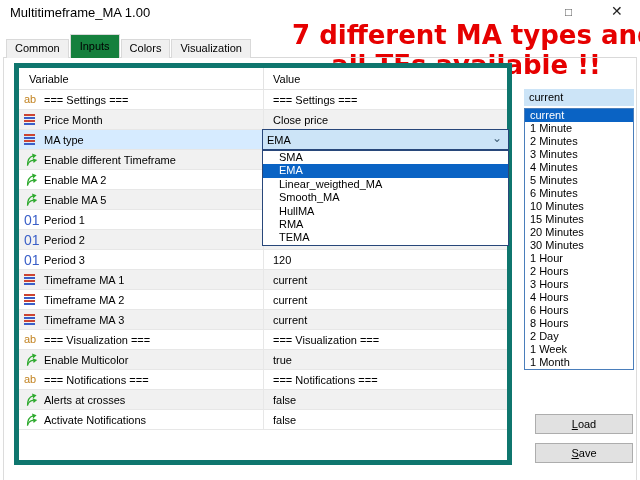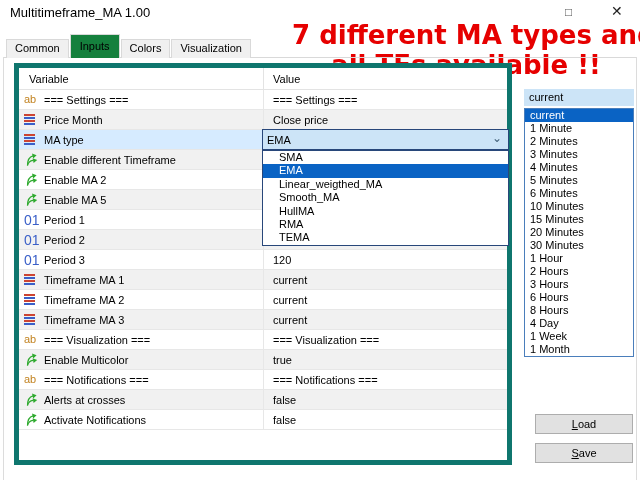--- a/index.html
+++ b/index.html
@@ -277,21 +277,22 @@
     <div class="tf-item">4 Minutes</div>
     <div class="tf-item">5 Minutes</div>
     <div class="tf-item">6 Minutes</div>
     <div class="tf-item">10 Minutes</div>
     <div class="tf-item">15 Minutes</div>
     <div class="tf-item">20 Minutes</div>
     <div class="tf-item">30 Minutes</div>
     <div class="tf-item">1 Hour</div>
     <div class="tf-item">2 Hours</div>
     <div class="tf-item">3 Hours</div>
+    <div class="tf-item">4 Hours</div>
     <div class="tf-item">6 Hours</div>
     <div class="tf-item">8 Hours</div>
-    <div class="tf-item">4 Day</div>
+    <div class="tf-item">2 Day</div>
     <div class="tf-item">1 Week</div>
     <div class="tf-item">1 Month</div>
   </div>
 
 <div class="abs btn btn-load" id="btn-load"><u>L</u>oad</div>
 <div class="abs btn btn-save" id="btn-save"><u>S</u>ave</div>
 
 </body></html>

